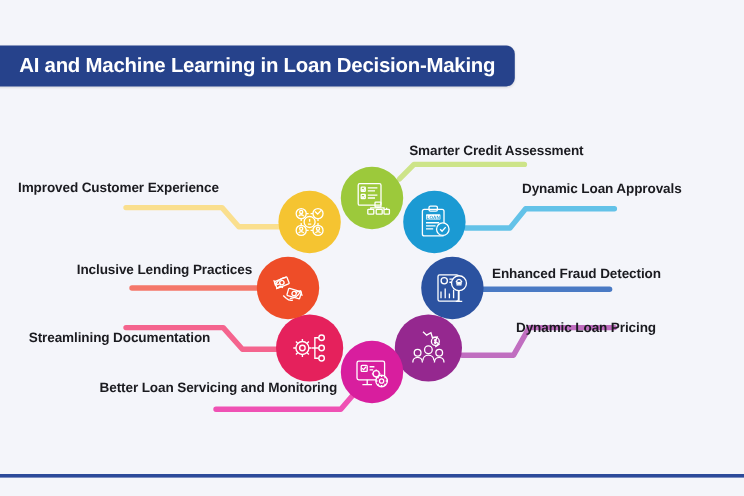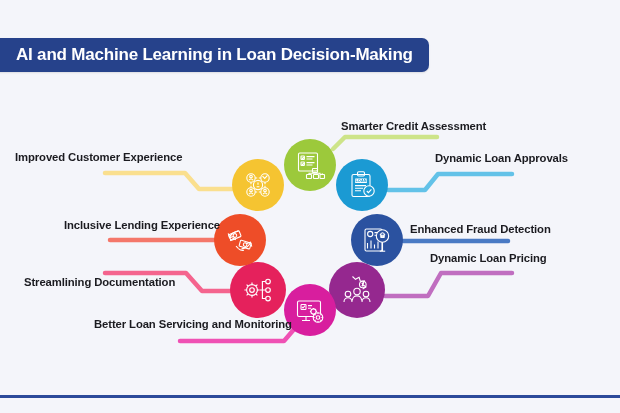--- a/index.html
+++ b/index.html
@@ -232,23 +232,23 @@
   </div>
 
   <div class="label left" style="left:15px;top:151px;">Improved Customer Experience</div>
 
   <div class="label right" style="left:341px;top:120px;">Smarter Credit Assessment</div>
 
   <div class="label right" style="left:435px;top:152px;">Dynamic Loan Approvals</div>
 
   <div class="label right" style="left:410px;top:223px;">Enhanced Fraud Detection</div>
 
-  <div class="label right" style="left:430px;top:252px;">Dynamic Loan Pricing</div>
-
-  <div class="label left" style="left:94px;top:318px;">Better Loan Servicing and Monitoring</div>
+  <div class="label right" style="left:430px;top:268px;">Dynamic Loan Pricing</div>
+
+  <div class="label left" style="left:83px;top:318px;">Better Loan Servicing and Monitoring</div>
 
   <div class="label left" style="left:24px;top:252px;margin-top:24px;">Streamlining Documentation</div>
 
-  <div class="label left" style="left:64px;top:219px;">Inclusive Lending Experience</div>
+  <div class="label left" style="left:64px;top:219px;">Inclusive Lending Practices</div>
 
   <div class="bottom-rule"></div>
 
 </div>
 
 </body></html>

